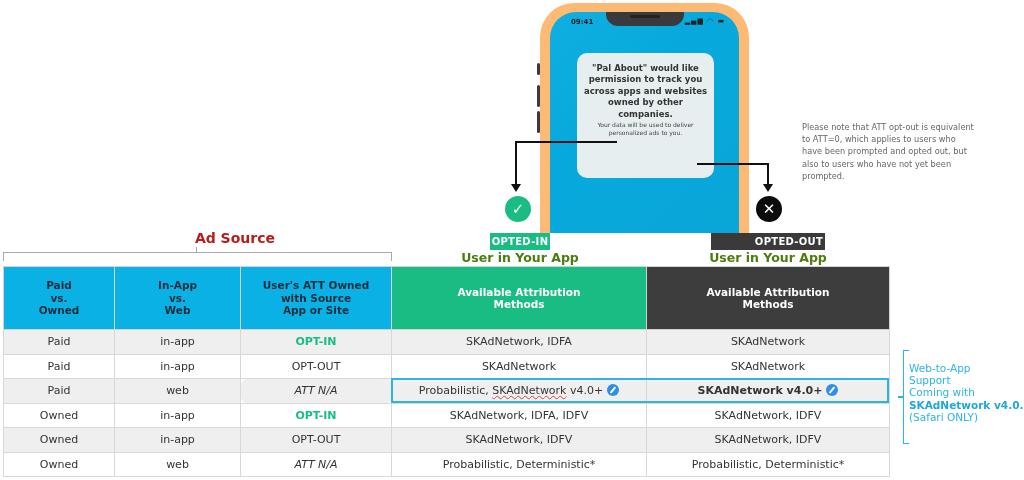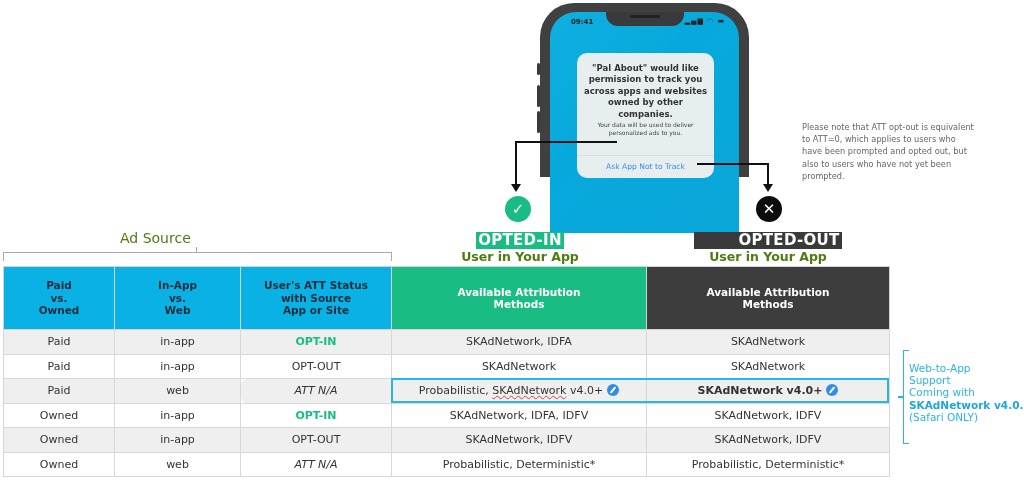--- a/index.html
+++ b/index.html
@@ -1,21 +1,21 @@
 <!DOCTYPE html>
 <html><head>
 <meta charset="utf-8">
 <style>
   * { box-sizing: border-box; margin: 0; padding: 0; }
   body { width: 1024px; height: 480px; background: #ffffff; position: relative; overflow: hidden;
          font-family: "DejaVu Sans", sans-serif; color: #333; }
 
   
-  .phone { position: absolute; left: 540px; top: 3px; width: 209px; height: 174px;
-           background: #404040; border-radius: 34px 34px 0 0; }
+  .phone { position: absolute; left: 540px; top: 3px; width: 209px; height: 230px;
+           background: #fdba74; border-radius: 34px 34px 0 0; }
   .screen { position: absolute; left: 10px; top: 9px; width: 189px; height: 221px;
             background: linear-gradient(135deg, #0fb0e0 0%, #07a9dc 40%, #0aa6d8 100%);
             border-radius: 26px 26px 0 0; overflow: hidden; }
   .notch { position: absolute; left: 56px; top: -1px; width: 78px; height: 15px; background: #3a3a3c;
            border-radius: 0 0 12px 12px; }
   .notch-speaker { position: absolute; left: 24px; top: 4px; width: 30px; height: 3px; background: #222; border-radius: 2px; }
   .status-time { position: absolute; left: 21px; top: 6px; font-size: 7px; font-weight: bold; color: #222; }
   .status-icons { position: absolute; right: 14px; top: 5px; font-size: 7px; color: #222; letter-spacing: 1px; }
   .side-btn { position: absolute; left: -3px; width: 3px; background: #3a3a3c; border-radius: 2px; }
 
@@ -32,28 +32,28 @@
   .arrow-down { position: absolute; width: 0; height: 0; border-left: 5px solid transparent; border-right: 5px solid transparent; border-top: 8px solid #111; }
 
   .icon-circle { position: absolute; width: 26px; height: 26px; border-radius: 50%; color: #fff;
                  font-weight: bold; text-align: center; line-height: 26px; font-size: 15px; }
   .check { left: 505px; top: 196px; background: #19bd83; }
   .cross { left: 756px; top: 196px; background: #0c0c0c; }
 
   .note { position: absolute; left: 802px; top: 121px; width: 175px; font-size: 8.2px; line-height: 12.2px; color: #666; }
 
   .col-title { position: absolute; text-align: center; }
-  .badge { display: inline-block; font-size: 15px; font-weight: bold; color: #fff; padding: 0 2px; line-height: 17px; letter-spacing: 0.3px; }
+  .badge { display: inline-block; font-size: 10px; font-weight: bold; color: #fff; padding: 0 2px; line-height: 17px; letter-spacing: 0.3px; }
   .badge-in { background: #19bd83; }
   .badge-out { background: #3a3a3a; padding-left: 44px; }
   .col-sub { font-size: 12.5px; font-weight: bold; color: #4d7c0f; line-height: 15px; }
   .title-in { left: 440px; top: 230px; width: 160px; }
   .title-out { left: 688px; top: 230px; width: 160px; }
 
-  .ad-source { position: absolute; left: 120px; top: 230px; width: 155px; text-align: left; font-size: 14px; font-weight: normal; color: #4d7c0f; }
+  .ad-source { position: absolute; left: 120px; top: 230px; width: 155px; text-align: right; font-size: 14px; font-weight: bold; color: #b91c1c; }
   .brace { position: absolute; left: 3px; top: 252px; width: 389px; height: 9px; border: 1px solid #aaa; border-bottom: none; }
   .brace-tick { position: absolute; left: 196px; top: 247px; width: 1px; height: 6px; background: #aaa; }
 
   
   table { position: absolute; left: 3px; top: 266px; border-collapse: collapse; table-layout: fixed; }
   th { height: 63px; font-size: 10.5px; font-weight: bold; color: #1a2a3a; line-height: 12.5px; text-align: center; border: 1px solid #d3d3d3; }
   th.blue { background: #0ab1e4; color: #1b2d3d; }
   th.green { background: #19bd83; color: #fff; }
   th.dark { background: #3d3d3d; color: #fff; }
   td { height: 24.5px; font-size: 11px; text-align: center; border: 1px solid #d8d8d8; color: #333; }
@@ -86,21 +86,20 @@
         <div class="notch-speaker"></div>
       </div>
     <div class="status-icons">
       <span>▂▄▆</span>
       <span>◠</span>
       <span>▬</span>
     </div>
     <div class="dialog">
       <div class="dialog-title">"Pal About" would like permission to track you across apps and websites owned by other companies.</div>
       <div class="dialog-sub">Your data will be used to deliver personalized ads to you.</div>
-      <div class="dialog-btn btn-ask">Ask App Not to Track</div>
     </div>
   </div>
 </div>
 
 <div class="line" style="left:515px;top:141px;width:102px;height:2px;"></div>
 <div class="line" style="left:515px;top:141px;width:2px;height:44px;"></div>
 <div class="arrow-down" style="left:511px;top:184px;"></div>
 <div class="line" style="left:697px;top:163px;width:72px;height:2px;"></div>
 <div class="line" style="left:767px;top:163px;width:2px;height:22px;"></div>
 <div class="arrow-down" style="left:763px;top:184px;"></div>
@@ -137,21 +136,21 @@
         <div>Paid</div>
         <div>vs.</div>
         <div>Owned</div>
       </th>
       <th class="blue">
         <div>In-App</div>
         <div>vs.</div>
         <div>Web</div>
       </th>
       <th class="blue">
-        <div>User's ATT Status</div>
+        <div>User's ATT Owned</div>
         <div>with Source</div>
         <div>App or Site</div>
       </th>
       <th class="green">
         <div>Available Attribution</div>
         <div>Methods</div>
       </th>
       <th class="dark">
         <div>Available Attribution</div>
         <div>Methods</div>

